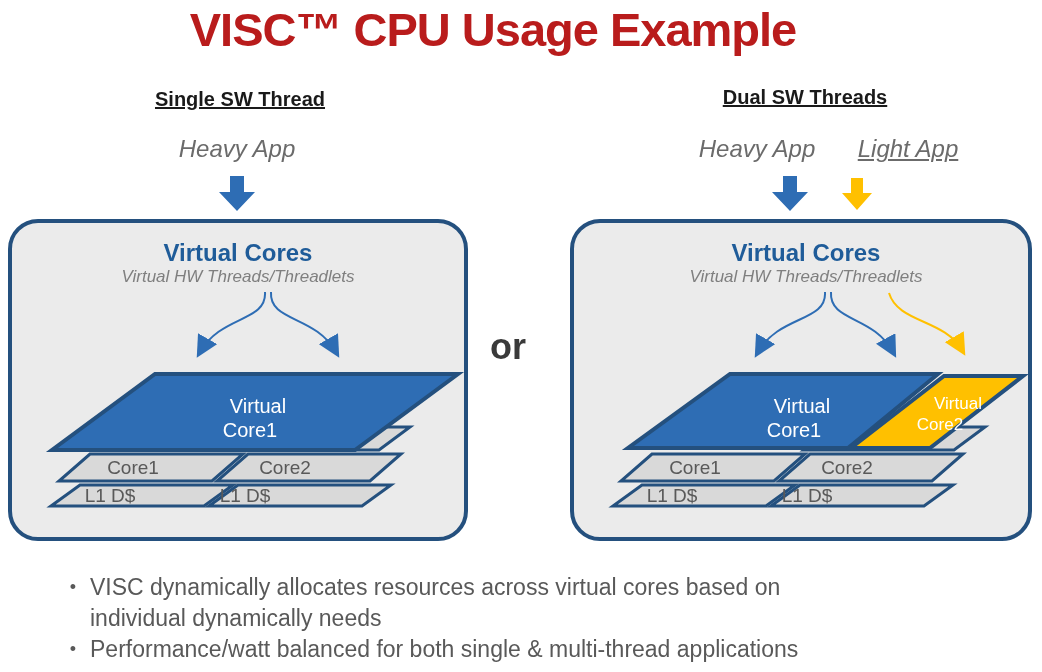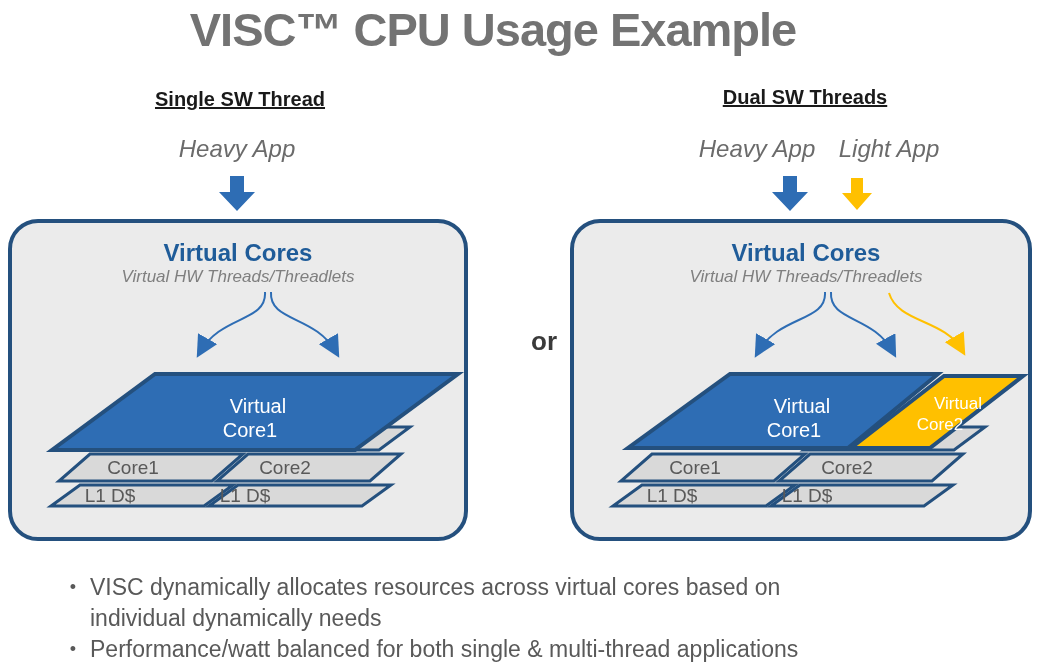--- a/index.html
+++ b/index.html
@@ -3,37 +3,37 @@
 <meta charset="utf-8">
 <style>
   html,body{margin:0;padding:0;background:#ffffff;}
   .slide{
     position:relative;width:1042px;height:672px;background:#ffffff;overflow:hidden;
     font-family:"Liberation Sans","DejaVu Sans",sans-serif;
   }
   .abs{position:absolute;}
   .main-title{
     left:0;top:2px;width:986px;text-align:center;
-    font-size:47px;font-weight:bold;color:#737373;letter-spacing:-1px;
+    font-size:47px;font-weight:bold;color:#b91c1c;letter-spacing:-1px;
   }
   .col-header{
     width:300px;text-align:center;font-size:20px;font-weight:bold;color:#1a1a1a;
     text-decoration:underline;
   }
   .hdr-left{left:90px;top:88px;}
   .hdr-right{left:655px;top:86px;}
   .app-label{
     width:200px;text-align:center;font-size:24px;font-style:italic;color:#6b6b6b;
   }
   .app-left-heavy{left:137px;top:135px;}
   .app-right-heavy{left:657px;top:135px;}
-  .app-right-light{left:789px;top:135px;}
+  .app-right-light{left:808px;top:135px;text-decoration:underline;}
   .or-label{
     left:468px;top:326px;width:80px;text-align:center;
-    font-size:26px;font-weight:bold;color:#3a3a3a;margin-left:36px;
+    font-size:36px;font-weight:bold;color:#3a3a3a;
   }
   .bullets{
     left:56px;top:572px;width:770px;color:#595959;font-size:23px;line-height:31px;
   }
   .bullet-row{display:flex;align-items:flex-start;}
   .bullet-dot{width:34px;flex:0 0 34px;text-align:center;font-size:18px;line-height:31px;color:#595959;}
   .bullet-text{flex:1;}
   svg text{font-family:"Liberation Sans","DejaVu Sans",sans-serif;}
   .box-title{font-size:24px;font-weight:bold;fill:#1f5c99;}
   .box-subtitle{font-size:17px;font-style:italic;fill:#7f7f7f;}

